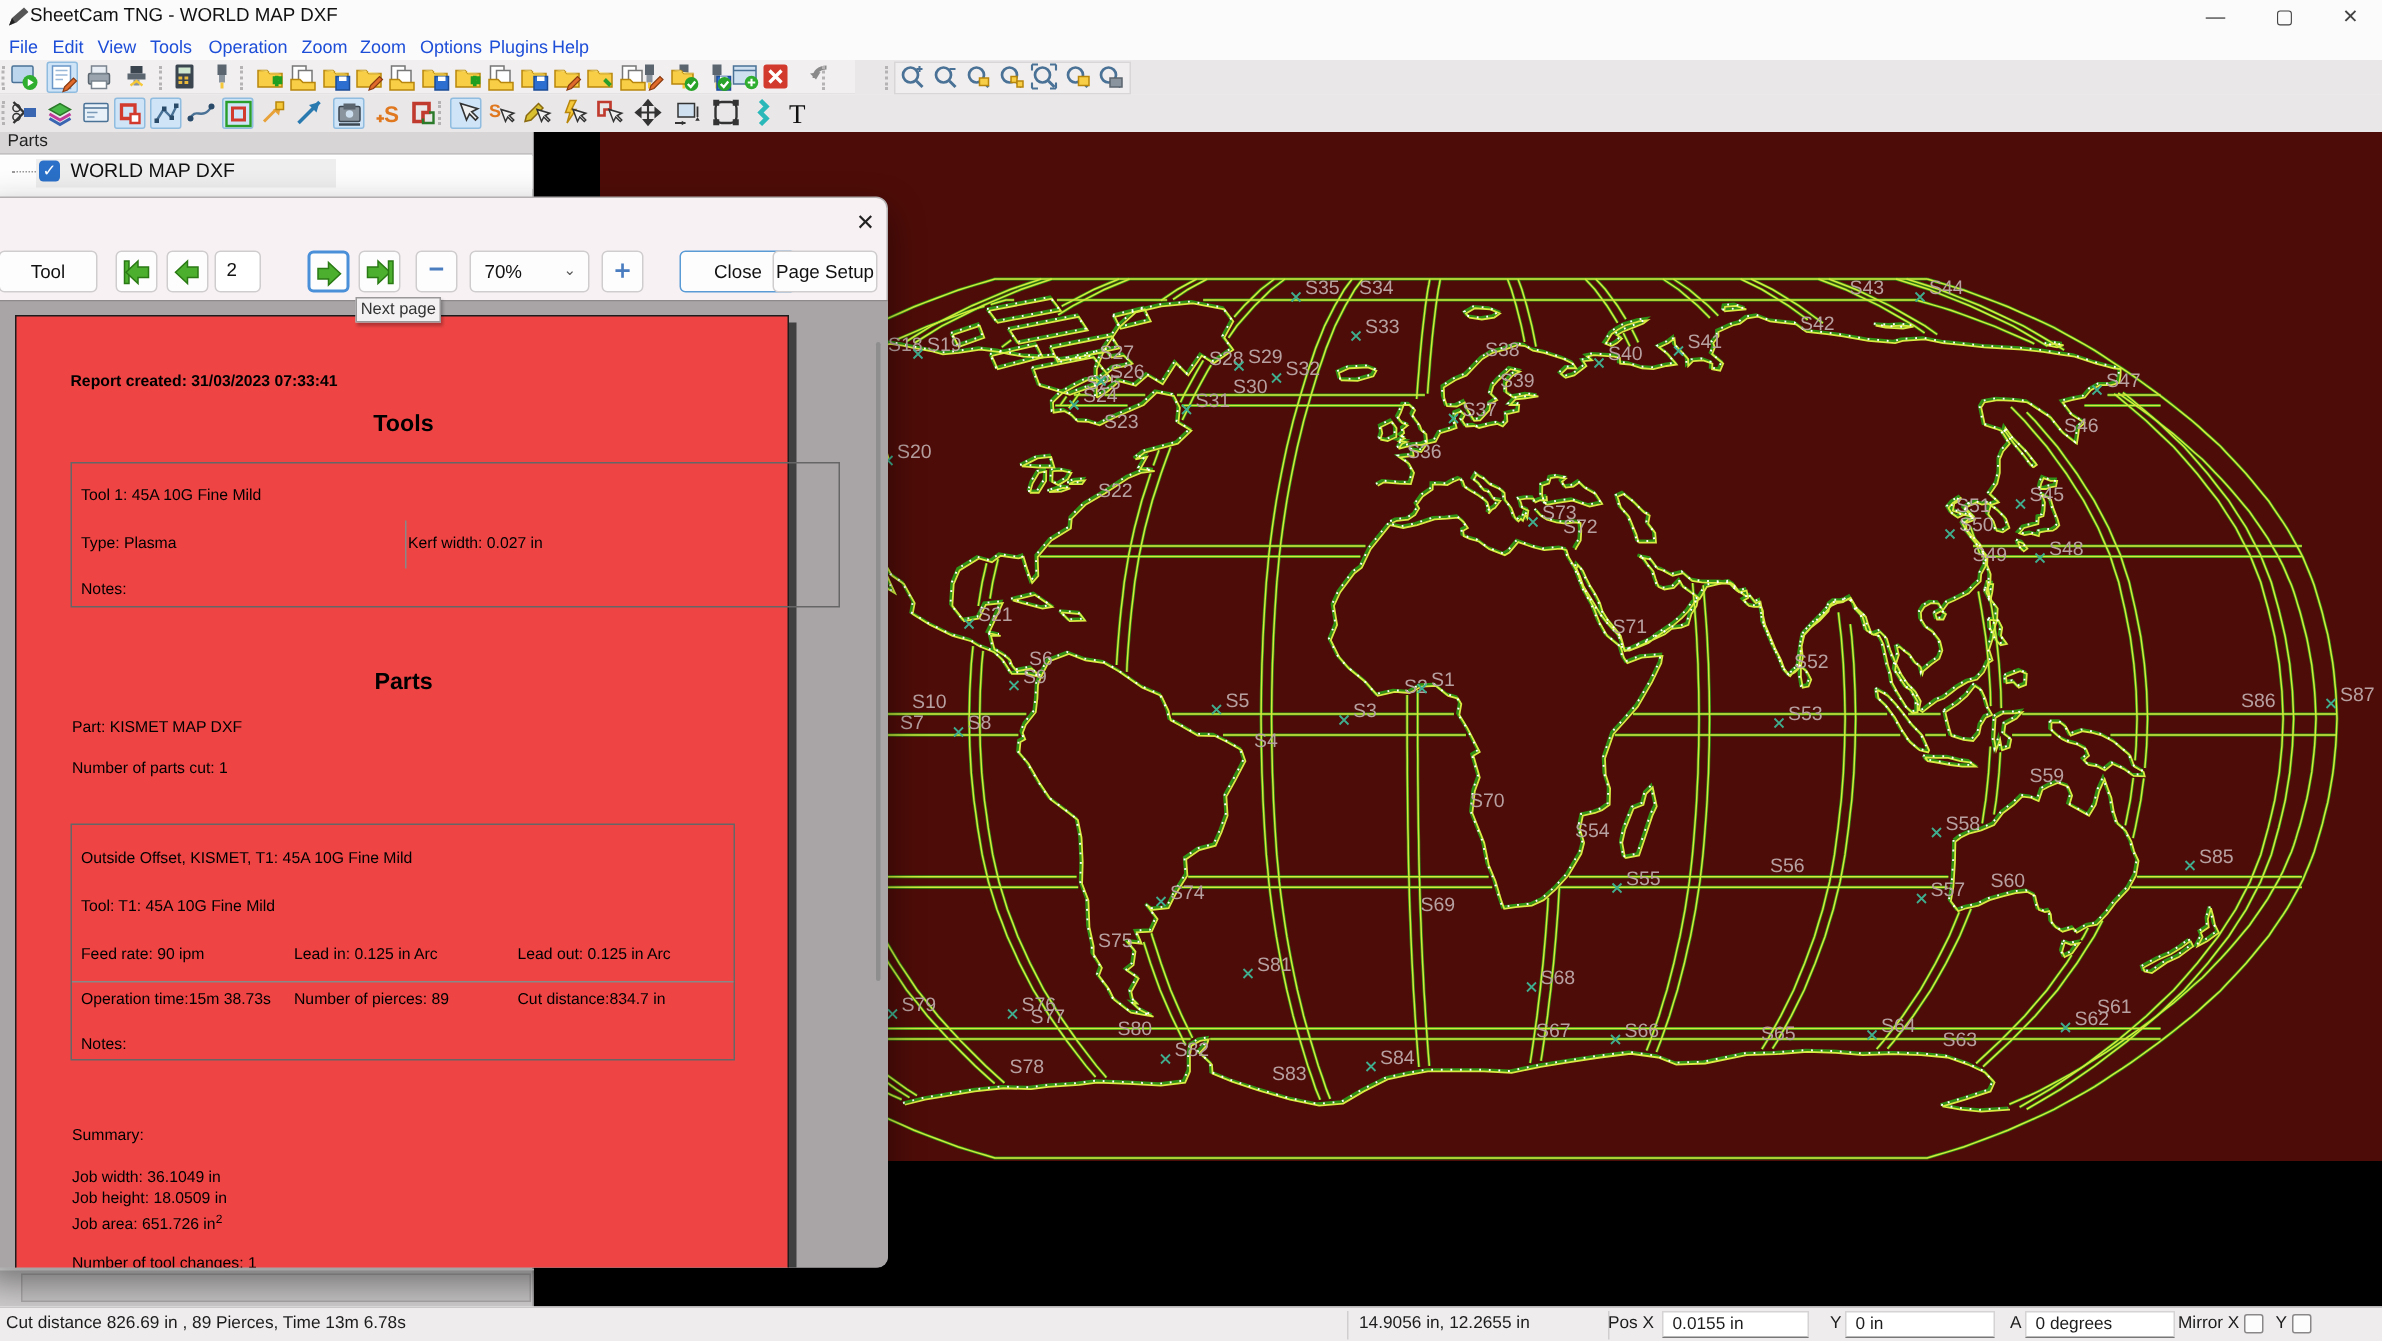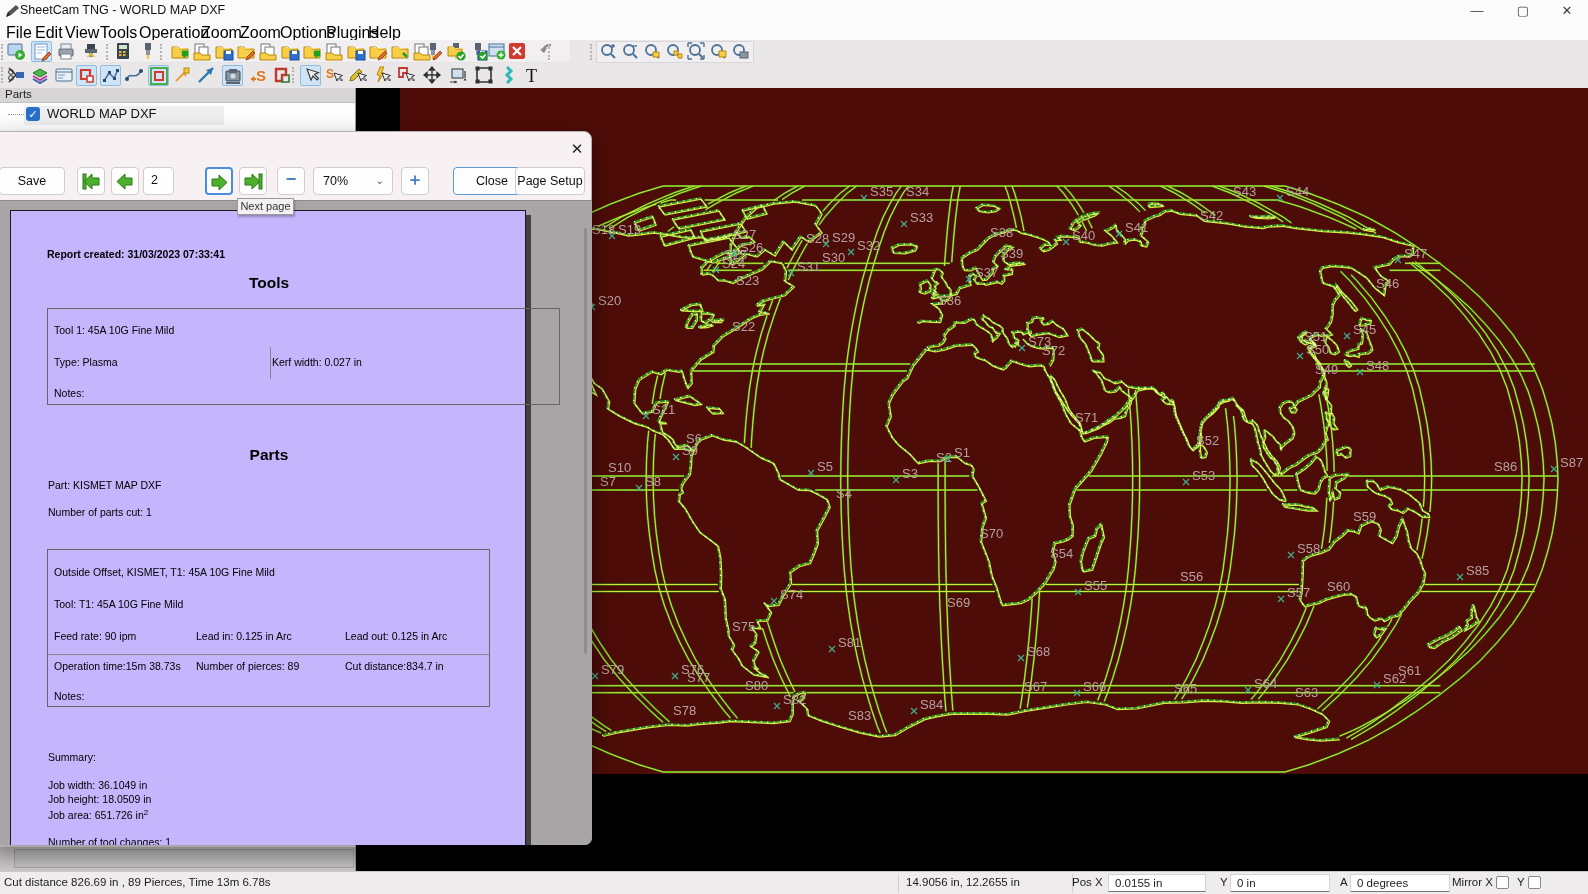--- a/index.html
+++ b/index.html
@@ -1,21 +1,21 @@
 <!DOCTYPE html>
 <html><head><meta charset="utf-8"><title>SheetCam TNG - WORLD MAP DXF</title>
 <style>
 *{margin:0;padding:0;box-sizing:border-box}
 html,body{width:1588px;height:894px;overflow:hidden;font-family:"Liberation Sans",sans-serif;background:#fff;position:relative}
 .abs{position:absolute}
 #titlebar{left:0;top:0;width:1588px;height:22px;background:#fcfbfc}
 #title-txt{left:20px;top:3px;font-size:12.5px;color:#111}
 .winbtn{top:0;width:30px;height:22px;color:#444;font-size:13px;text-align:center;line-height:21px}
 #menubar{left:0;top:22px;width:1588px;height:18px;background:#fcfbfc}
-.menu{position:absolute;top:2px;font-size:16px;color:#000000}
+.menu{position:absolute;top:2px;font-size:12px;color:#1d4ed8}
 #tb1{left:0;top:40px;width:1588px;height:23px;background:#f1eff0;border-bottom:1px solid #e4e2e3}
 #tb1r{left:570px;top:40px;width:1018px;height:23px;background:#e9e7e8}
 #zoomgrp{left:596px;top:41px;width:158px;height:22px;background:#f0eeef;border:1px solid #d8d6d7}
 #tb2{left:0;top:63px;width:1588px;height:25px;background:#e9e7e8}
 .grip{position:absolute;width:3px;border-left:2px dotted #b5b3b4;height:16px}
 .ico{position:absolute;width:21px;height:21px}
 .sel{background:#cfe4f7;border:1px solid #90bce0;border-radius:2px}
 #parts{left:0;top:88px;width:356px;height:758px;background:#fff;border-right:1px solid #9a9899}
 #parts-h{left:0;top:0;width:355px;height:15px;background:#d7d5d6;font-size:11.5px;color:#222;padding-left:5px;border-bottom:1px solid #c2c0c1}
 #ptree{left:0;top:16px;width:355px;height:22px;background:#fdfdfd}
@@ -26,21 +26,21 @@
 #pscroll{left:0;top:847px;width:356px;height:24px;background:#cfcdce;border-right:1px solid #9a9899}
 #pthumb{left:14px;top:2px;width:340px;height:19px;background:#c6c4c5;border:1px solid #aaa8a9}
 #statusbar{left:0;top:871px;width:1588px;height:23px;background:#eeecec;border-top:1px solid #c9c7c8;font-size:11.5px;color:#1c1c1c}
 .sb{position:absolute;top:4px}
 .sbbox{position:absolute;top:2px;height:18px;background:#fff;border:1px solid #d5d3d4;border-bottom:1px solid #777;font-size:11.5px;color:#1c1c1c;padding:2px 0 0 6px}
 .sbchk{position:absolute;top:4px;width:13px;height:13px;background:#fdfdfd;border:1px solid #8a8889;border-radius:2px}
 #dlg{left:-12px;top:131px;width:604px;height:714px;background:#f8f1f4;border:1px solid #b4b0b2;border-radius:8px;box-shadow:0 10px 24px rgba(0,0,0,.45)}
 #dlg-x{left:563px;top:8px;width:30px;height:24px;color:#222;font-size:15px;text-align:center;line-height:22px;font-weight:400}
 .dbtn{position:absolute;top:35px;height:28px;background:#fdfdfd;border:1px solid #d0cdce;border-radius:4px;font-size:12.5px;color:#111;text-align:center;line-height:26px}
 #dprev{left:1px;top:68px;width:602px;height:645px;background:#a9a5a7;border-top:1px solid #8e8a8c;border-radius:0 0 7px 7px;overflow:hidden}
-#page{left:20px;top:9px;width:516px;height:645px;background:#c4b5fd;border:1px solid #1c1c1c;box-shadow:5px 5px 0 #404040}
+#page{left:20px;top:9px;width:516px;height:645px;background:#ef4444;border:1px solid #1c1c1c;box-shadow:5px 5px 0 #404040}
 #dscroll{left:594px;top:27px;width:3px;height:426px;background:#8e8e8e;border-radius:2px}
 #tooltip{left:248px;top:66px;width:57px;height:17px;background:#f3f1f1;border:1px solid #9a9899;font-size:11px;color:#333;text-align:center;line-height:15px;box-shadow:1px 2px 2px rgba(0,0,0,.25)}
 .pt{position:absolute;font-size:10.5px;color:#000}
 .pb{position:absolute;font-size:15.5px;font-weight:bold;color:#000}
 .box{position:absolute;border:1px solid #666}
 .greenarr{display:block;margin:4px auto 0}
 </style></head>
 <body>
 <div id="titlebar" class="abs">
   <svg class="abs" style="left:5px;top:4px" width="14" height="14" viewBox="0 0 14 14">
@@ -877,21 +877,21 @@
     <div id="pcheck" class="abs">✓</div>
     <span id="ptxt" class="abs">WORLD MAP DXF</span>
   </div>
 </div>
 <div id="pscroll" class="abs">
     <div id="pthumb" class="abs"></div>
   </div>
 
 <div id="dlg" class="abs">
   <div id="dlg-x" class="abs" style="left:573px;top:6px">✕</div>
-  <div class="dbtn" style="left:10px;width:66px">Save</div>
+  <div class="dbtn" style="left:10px;width:66px">Tool</div>
   <div class="dbtn" style="left:88px;width:28px">
       <svg class="greenarr" width="22" height="19" viewBox="0 0 22 19">
         <rect x="3" y="2" width="3" height="15" fill="#4caf2e" stroke="#2a7a14"></rect>
         <path d="M19 6h-7V2l-8 7.5 8 7.5v-4h7z" fill="#4caf2e" stroke="#2a7a14"></path>
       </svg>
     </div>
   <div class="dbtn" style="left:122px;width:28px">
       <svg class="greenarr" width="20" height="19" viewBox="0 0 20 19">
         <path d="M17 6h-7V2L2 9.5 10 17v-4h7z" fill="#4caf2e" stroke="#2a7a14"></path>
       </svg>

